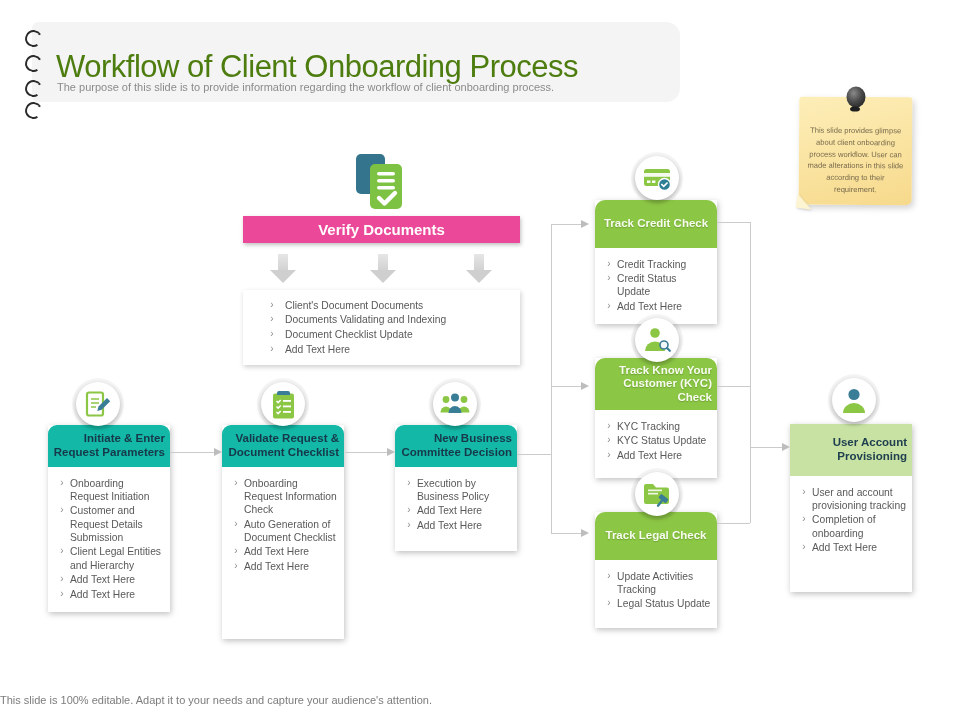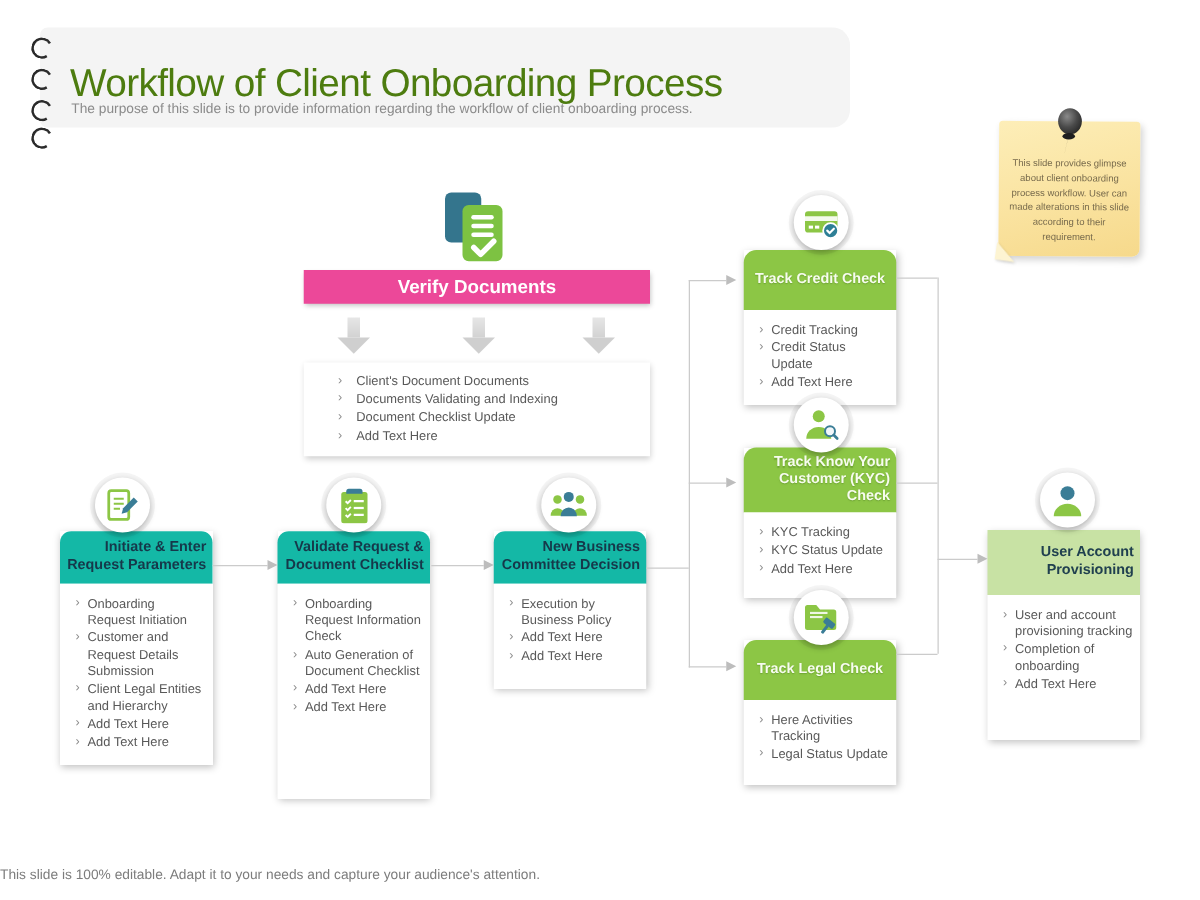--- a/index.html
+++ b/index.html
@@ -316,21 +316,21 @@
         <rect x="19.2" y="20" width="2.4" height="8" rx="1" fill="#3a7d96"></rect>
       </g>
     </svg>
   </div>
   <div class="card green" style="left:595px;top:512px;">
     <div class="card-header" style="height:48px;">Track Legal Check</div>
     <div class="card-body" style="min-height:68px;">
         <ul class="bullets">
           <li>
             <span class="chev">›</span>
-            <span class="bt">Here Activities Tracking</span>
+            <span class="bt">Update Activities Tracking</span>
           </li>
           <li>
             <span class="chev">›</span>
             <span class="bt">Legal Status Update</span>
           </li>
         </ul>
       </div>
   </div>
 
   <div class="icon-circle" style="left:832px;top:378px;">

